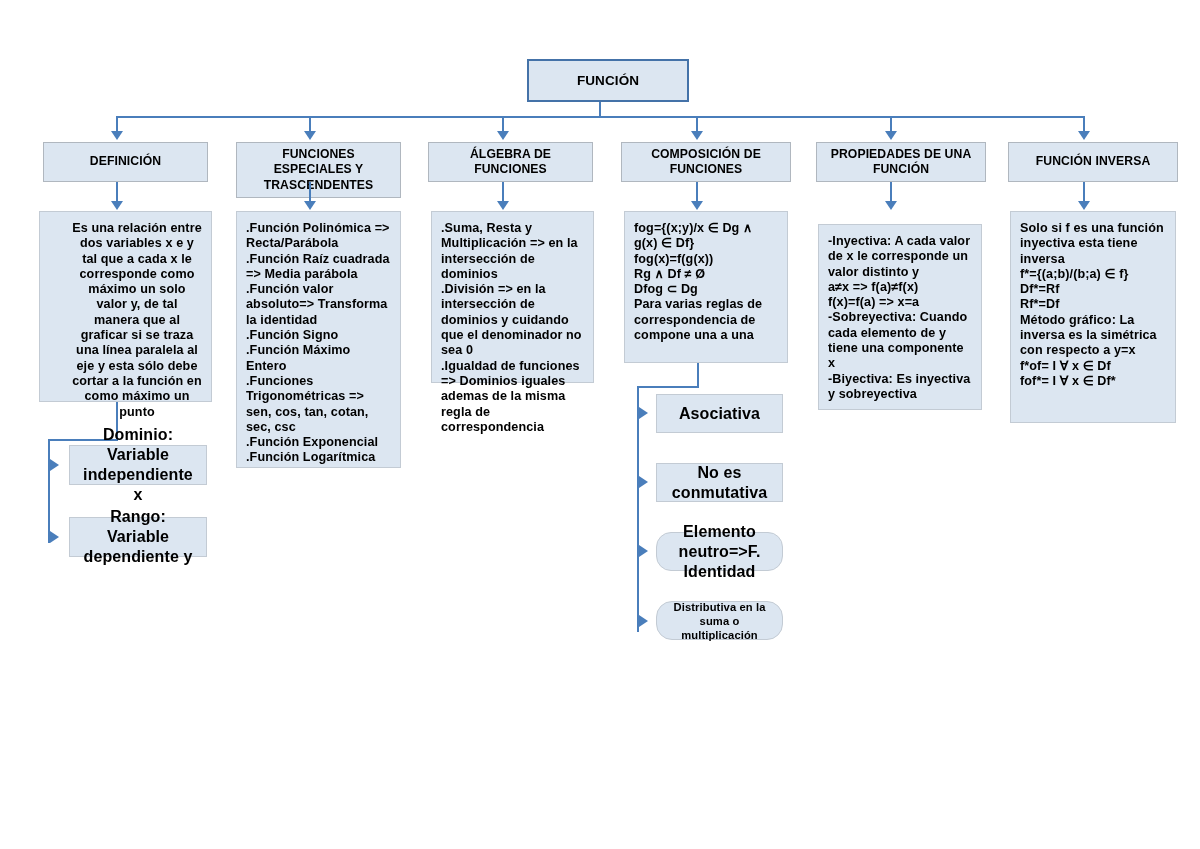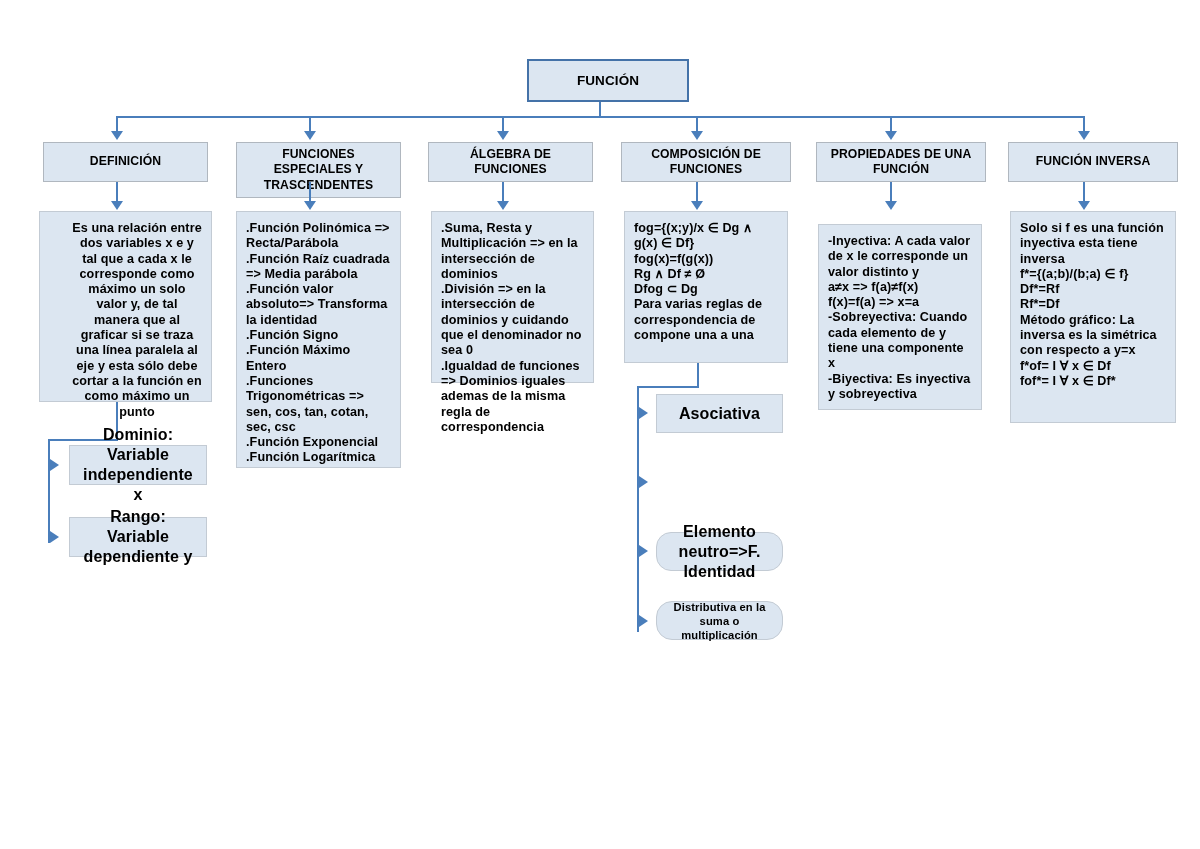--- a/index.html
+++ b/index.html
@@ -229,20 +229,23 @@
   <div class="line vline" style="left:637px; top:386px; width:2px; height:246px;"></div>
 
   <div class="arrow-right" style="left:639px; top:407px;"></div>
   <div class="arrow-right" style="left:639px; top:476px;"></div>
   <div class="arrow-right" style="left:639px; top:545px;"></div>
   <div class="arrow-right" style="left:639px; top:615px;"></div>
 
   <div class="node leaf" style="left:648px; top:394px; width:127px; height:39px;">
     <span class="txt">Asociativa</span>
   </div>
+  <div class="node leaf" style="left:648px; top:463px; width:127px; height:39px;">
+    <span class="txt">No es conmutativa</span>
+  </div>
   <div class="node leaf" style="left:648px; top:532px; width:127px; height:39px;border-radius:15px;">
     <span class="txt">Elemento neutro=&gt;F. Identidad</span>
   </div>
   <div class="node leaf leaf-sm" style="left:648px; top:601px; width:127px; height:39px;border-radius:16px;">
     <span class="txt">Distributiva en la suma o multiplicación</span>
   </div>
 
 </div>
 
 </body></html>

